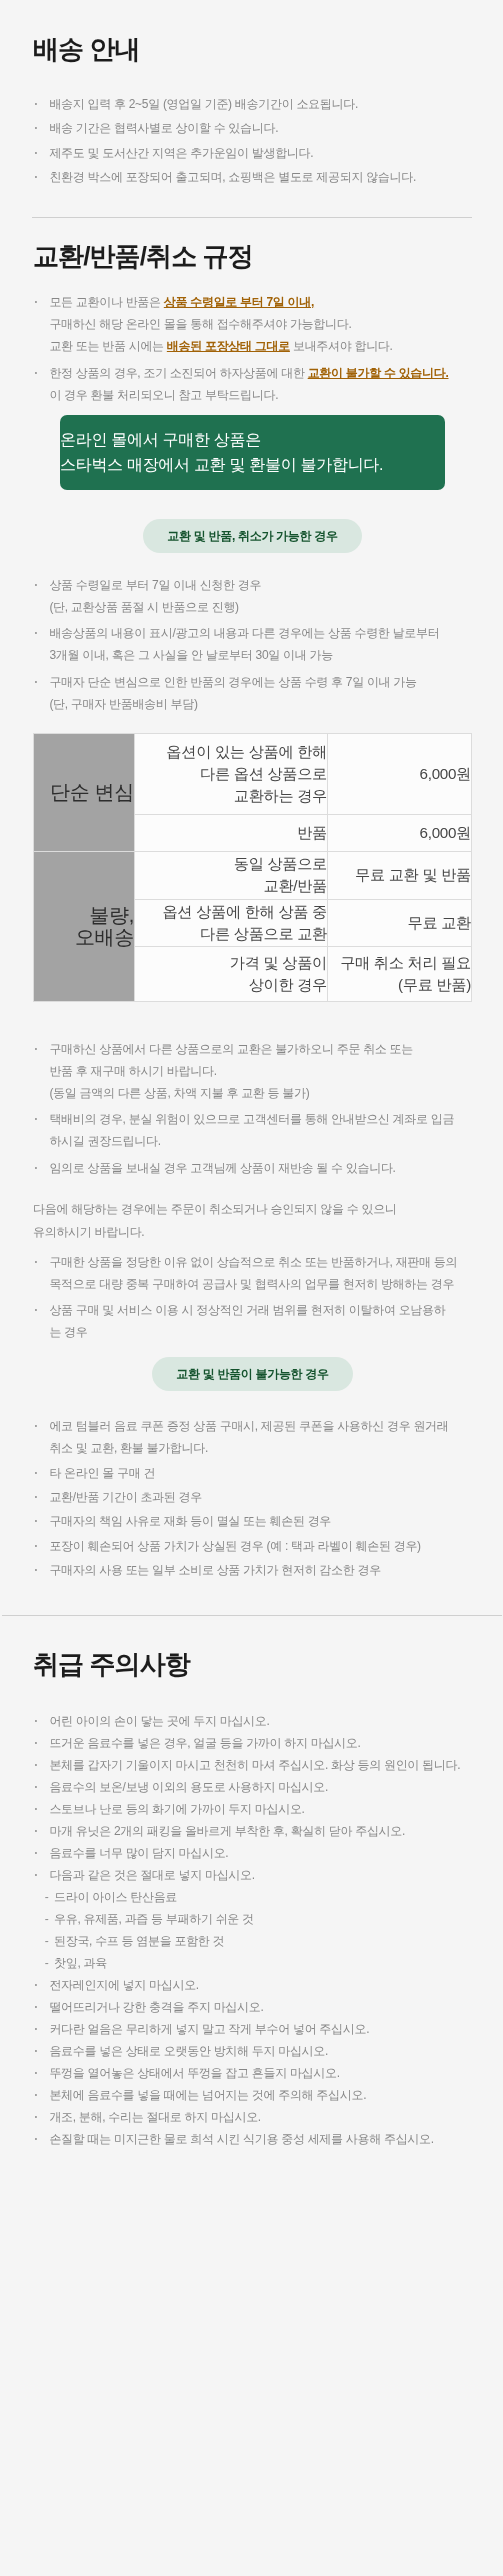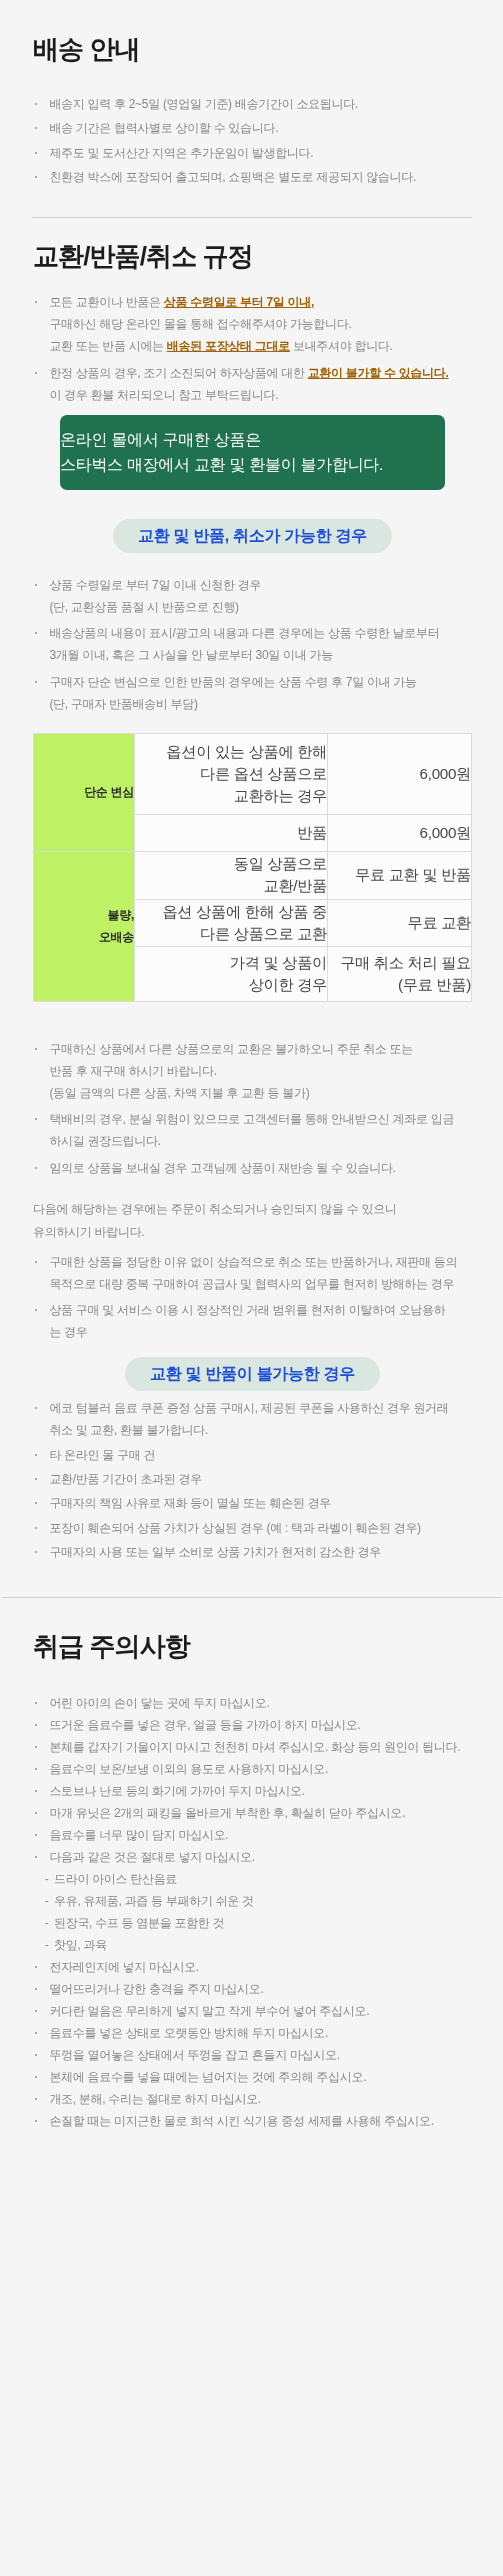--- a/index.html
+++ b/index.html
@@ -59,35 +59,35 @@
     text-align:left;
     font-size:16px;
     line-height:25px;
     padding:12.3px 0;
     letter-spacing:-0.3px;
   }
   .badge-wrap { text-align:center; }
   .badge {
     display:inline-block;
     background:#d9e7e0;
-    color:#1d4ed8;
+    color:#14532d;
     font-weight:700;
-    font-size:16px;
+    font-size:12px;
     line-height:34px;
     padding:0 24.6px;
     border-radius:17px;
     letter-spacing:-0.3px;
   }
   .badge1 { margin-top:29px; }
   .listB { margin-top:21px; }
   .listC { margin-top:36px; }
   .plain-para { margin-top:19px; }
   .listD { margin-top:5.9px; }
   .badge2 { margin-top:14px; }
-  .listE { margin-top:6px; }
+  .listE { margin-top:24px; }
   .listE li { margin-bottom:2.3px; }
   .divider2 { margin:34px 2.3px 0 2.3px; }
 
   
   table.fee {
     border-collapse:collapse;
     margin:17.6px 0 0 0;
     width:439px;
     table-layout:fixed;
     background:#fcfcfc;
@@ -96,24 +96,24 @@
     letter-spacing:-0.3px;
   }
   table.fee td {
     border:0.6px solid #dcdcdc;
     text-align:right;
     vertical-align:middle;
     line-height:22px;
     padding:0;
   }
   td.rowhead {
-    background:#bef264;
-    font-weight:700;
+    background:#a3a3a3;
+    font-weight:400;
     color:#2d2d2d;
-    font-size:12px;
+    font-size:20px;
   }
   col.c1 { width:101px; }
   col.c2 { width:193px; }
   col.c3 { width:144px; }
   tr.r1 { height:81px; }
   tr.r2 { height:37px; }
   tr.r3 { height:48px; }
   tr.r4 { height:47px; }
   tr.r5 { height:55px; }
 

